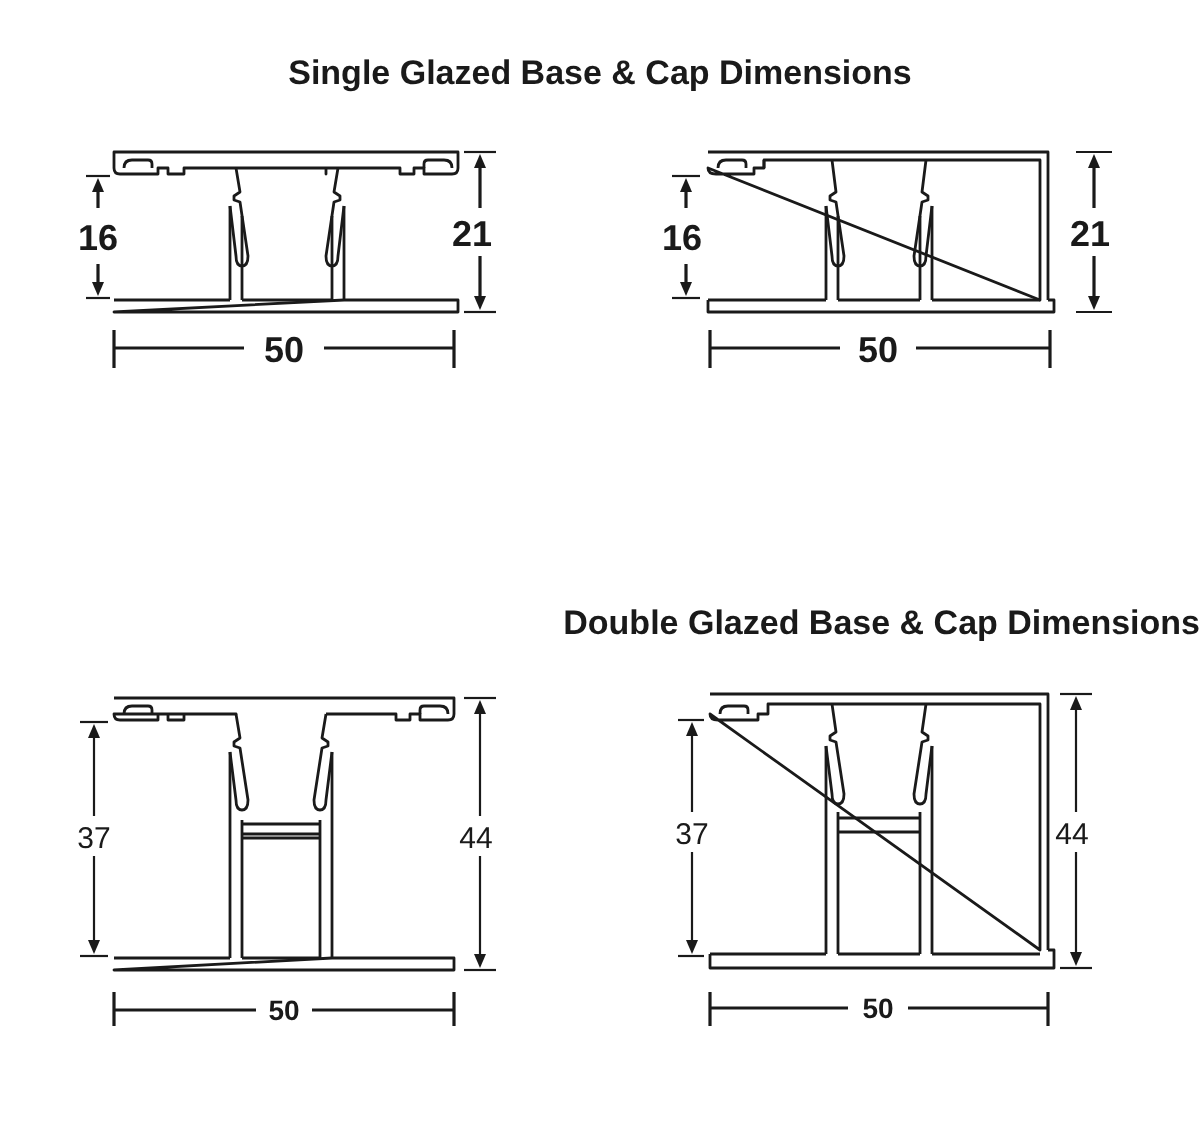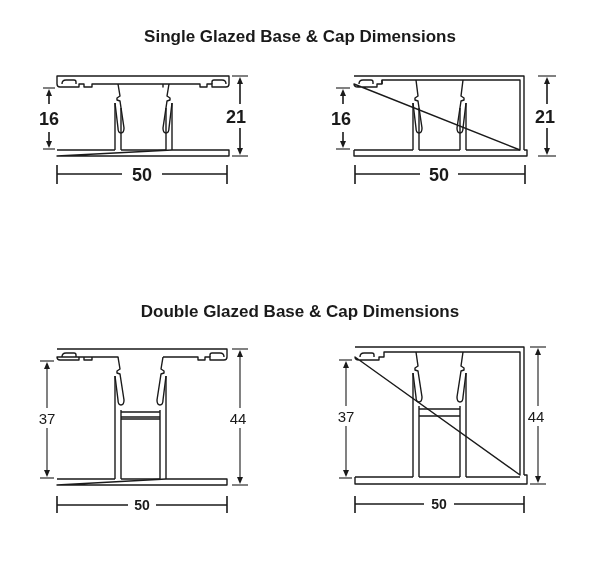--- a/index.html
+++ b/index.html
@@ -11,21 +11,21 @@
     .dimthin { fill: none; stroke: #1a1a1a; stroke-width: 1.1; }
     .arrow { fill: #1a1a1a; stroke: none; }
     .lbl-bold { font-family: "Liberation Sans", sans-serif; font-weight: bold; font-size: 18px; fill: #1a1a1a; }
     .lbl { font-family: "Liberation Sans", sans-serif; font-size: 15px; fill: #1a1a1a; }
     .lbl-b2 { font-family: "Liberation Sans", sans-serif; font-weight: bold; font-size: 14px; fill: #1a1a1a; }
   </style>
 </head>
 <body>
 
 <div class="title" style="top:27px;">Single Glazed Base &amp; Cap Dimensions</div>
-<div class="title" style="top:302px;">Double Glazed Base &amp; Cap Dimensions</div>
+<div class="title" style="top:302px;text-align:right;">Double Glazed Base &amp; Cap Dimensions</div>
 
 <svg width="600" height="566" viewBox="0 0 600 566">
 
   <g>
 
     <path class="prof" d="M57,76 L229,76 L229,84 Q229,87 226,87 L212,87 L212,84 L207,84 L207,87 L200,87 L200,84 L163,84 L163,87 L163,84 L124,84 L124,84 L92,84 L92,87 L84,87 L84,84 L79,84 L79,87 L60,87 Q57,87 57,84 Z"></path>
 
     <path class="prof" d="M62,84 Q62,80 66,80 L74,80 Q76,80 76,82 L76,84"></path>
     <path class="prof" d="M212,84 L212,82 Q212,80 214,80 L222,80 Q226,80 226,84"></path>
 

